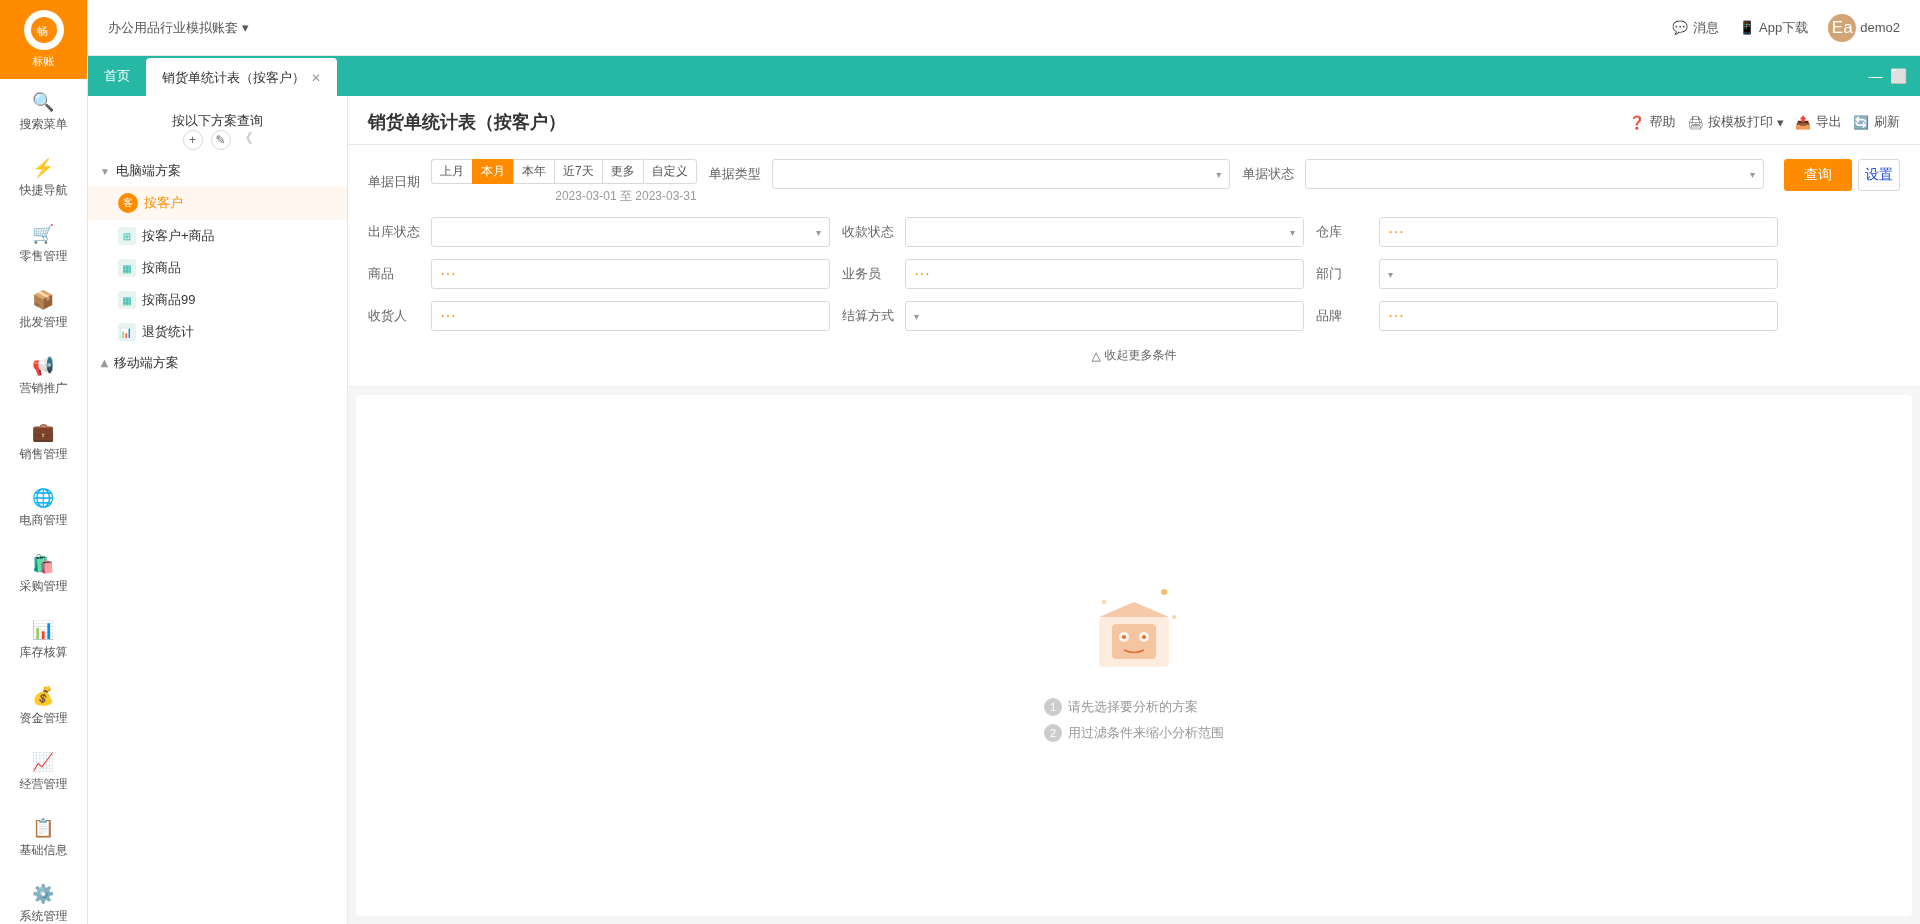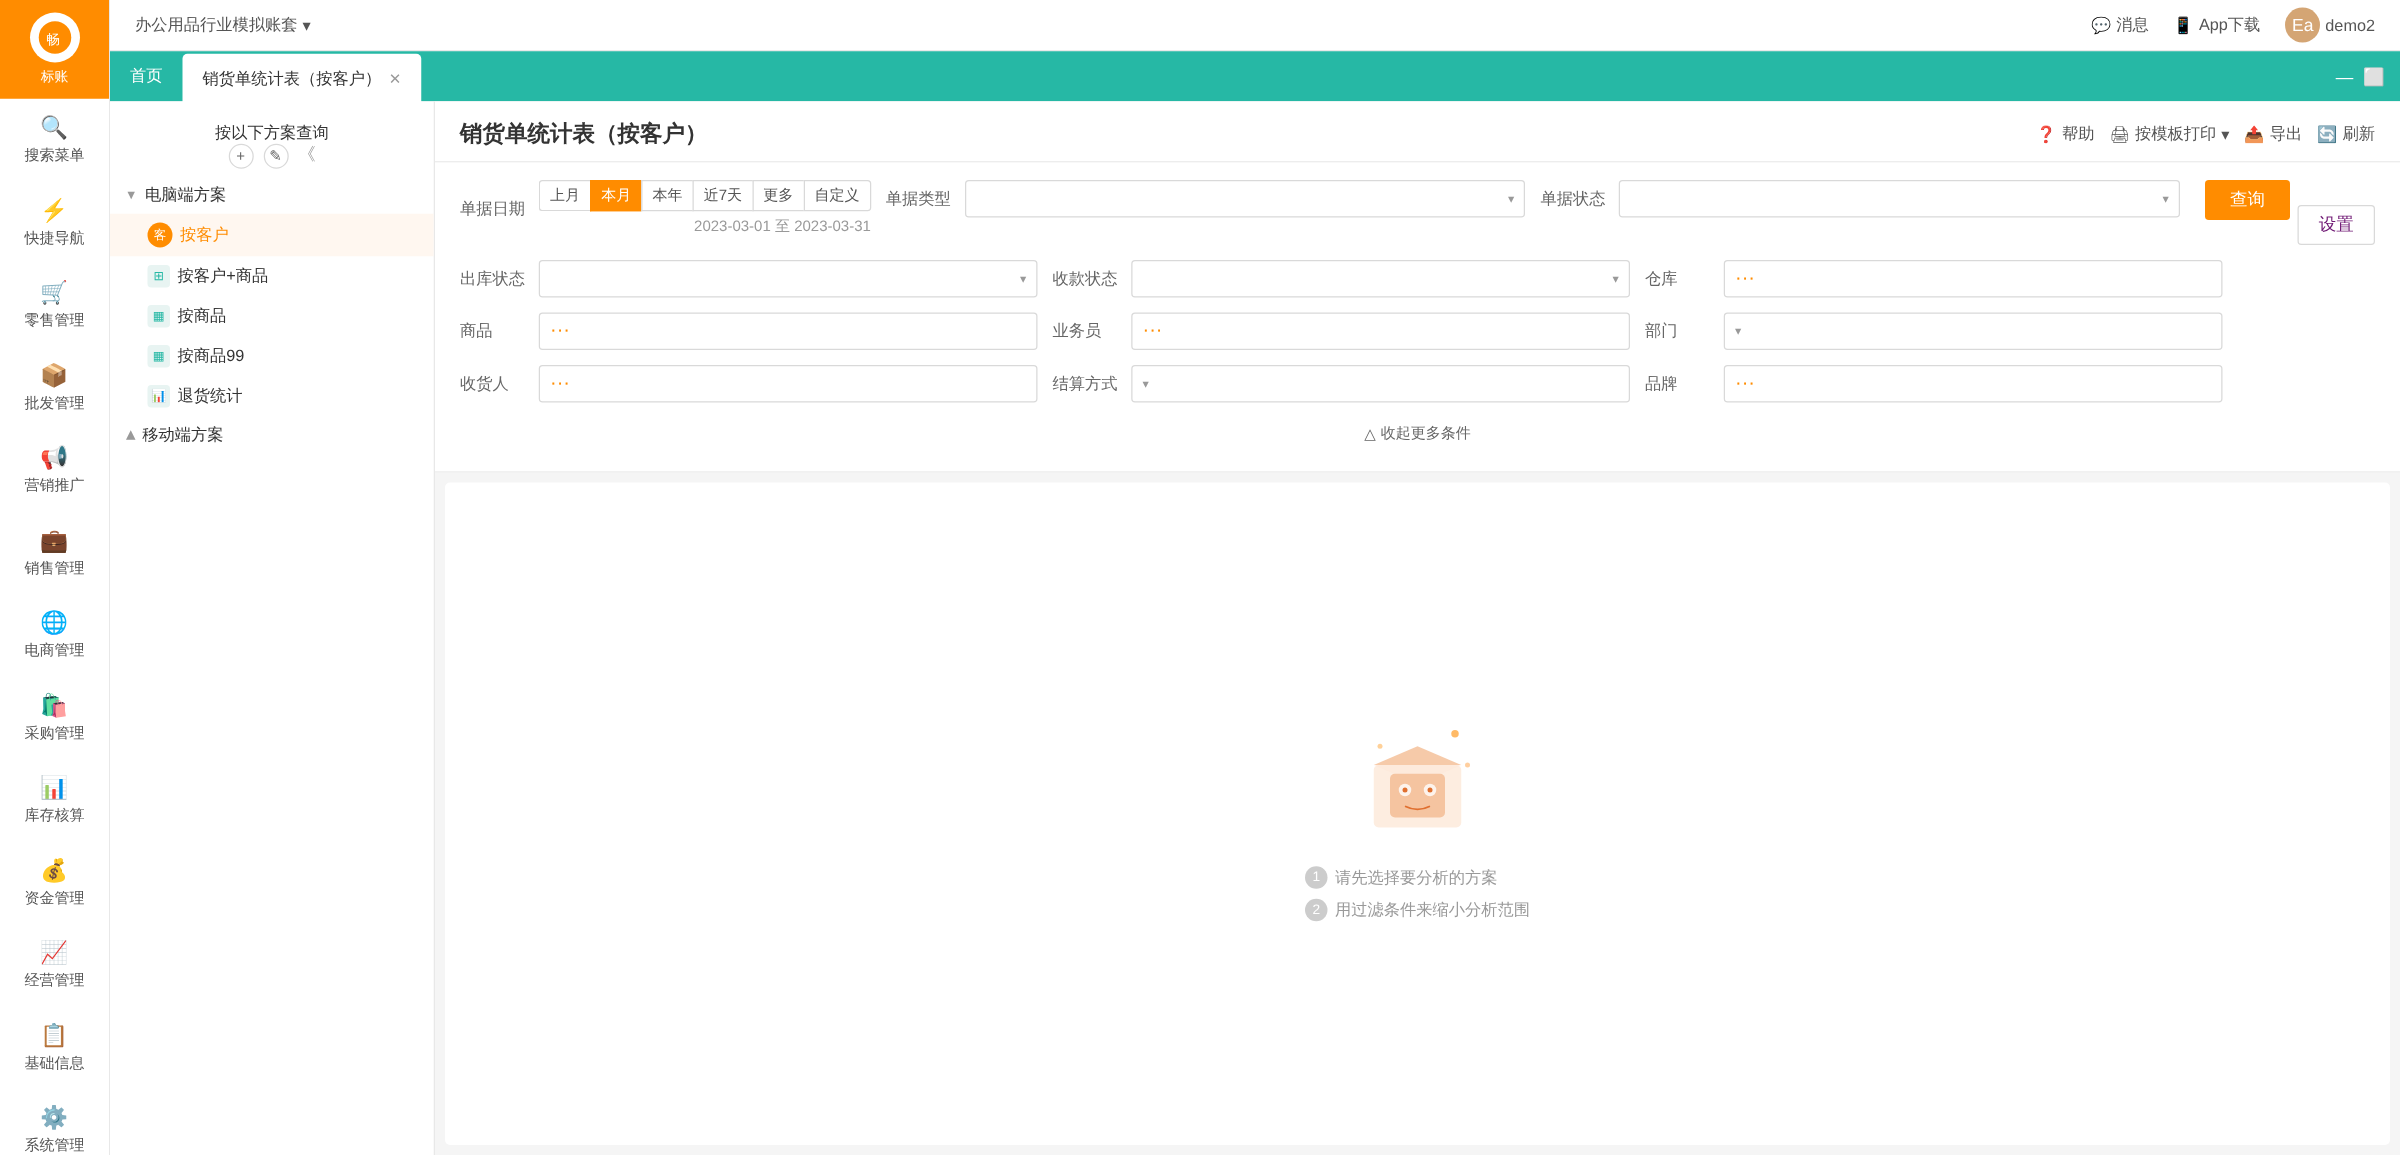--- a/index.html
+++ b/index.html
@@ -11,26 +11,26 @@
     .logo-icon { width: 40px; height: 40px; background: #fff; border-radius: 50%; display: flex; align-items: center; justify-content: center; }
     .logo-icon svg { width: 28px; height: 28px; }
     .logo-text { color: #fff; font-size: 11px; margin-top: 4px; }
     .sidebar-item { width: 88px; padding: 12px 5px; text-align: center; cursor: pointer; color: #555; font-size: 12px; transition: background 0.2s; }
     .sidebar-item-icon { font-size: 18px; margin-bottom: 3px; }
 
     
     .main { flex: 1; display: flex; flex-direction: column; height: 924px; overflow: hidden; }
 
     
-    .top-header { height: 41px; background: #fff; display: flex; align-items: center; justify-content: space-between; padding: 0 20px; border-bottom: 1px solid #e8e8e8; }
+    .top-header { height: 56px; background: #fff; display: flex; align-items: center; justify-content: space-between; padding: 0 20px; border-bottom: 1px solid #e8e8e8; }
     .header-left { display: flex; align-items: center; gap: 8px; }
     .app-selector { display: flex; align-items: center; gap: 4px; color: #555; font-size: 13px; cursor: pointer; }
     .header-right { display: flex; align-items: center; gap: 20px; color: #555; font-size: 13px; }
     .header-right-item { display: flex; align-items: center; gap: 4px; cursor: pointer; }
-    .avatar { width: 28px; height: 28px; border-radius: 50%; background: #d4a574; display: flex; align-items: center; justify-content: center; color: #fff; font-size: 14px; overflow: hidden; }
+    .avatar { width: 28px; height: 28px; border-radius: 50%; background: #d4a574; display: flex; align-items: center; justify-content: center; color: #fff; font-size: 17px; overflow: hidden; }
 
     
     .tab-bar { height: 40px; background: #26b8a5; display: flex; align-items: center; padding: 0 0; }
     .tab { height: 40px; display: flex; align-items: center; padding: 0 16px; cursor: pointer; color: #fff; font-size: 13px; gap: 6px; }
     .tab.home { background: transparent; }
     .tab.active { background: #fff; color: #333; border-radius: 4px 4px 0 0; margin-top: 4px; }
     .tab-close { color: #999; font-size: 12px; cursor: pointer; }
     .tab-expand { color: #fff; margin-left: auto; padding: 0 12px; cursor: pointer; font-size: 14px; display: flex; gap: 8px; }
 
     
@@ -79,21 +79,21 @@
 
     
     .empty-state { flex: 1; display: flex; flex-direction: column; align-items: center; justify-content: center; background: #fff; margin: 8px; border-radius: 4px; }
     .empty-illustration { width: 120px; height: 120px; margin-bottom: 16px; position: relative; }
     .empty-text { color: #999; font-size: 13px; text-align: left; }
     .empty-text-item { display: flex; align-items: center; gap: 6px; margin-bottom: 8px; }
     .step-circle { width: 18px; height: 18px; border-radius: 50%; background: #ccc; color: #fff; font-size: 11px; display: flex; align-items: center; justify-content: center; flex-shrink: 0; }
 
     
     .query-btn { height: 32px; padding: 0 20px; background: #ff8c00; color: #fff; border: none; border-radius: 3px; cursor: pointer; font-size: 14px; }
-    .settings-btn { height: 32px; padding: 0 16px; background: #fff; color: #701a75; border: 1px solid #d9d9d9; border-radius: 3px; cursor: pointer; font-size: 14px; margin-top: 20px; }
+    .settings-btn { height: 32px; padding: 0 6px; background: #fff; color: #1d4ed8; border: 1px solid #d9d9d9; border-radius: 3px; cursor: pointer; font-size: 14px; }
     .btn-group { display: flex; flex-direction: row; gap: 6px; padding-left: 8px; }
 
     .divider { height: 1px; background: #f0f0f0; margin: 0; }
   </style>
 </head>
 <body>
 
 <div class="sidebar">
   <div class="sidebar-logo">
     <div class="logo-icon">

